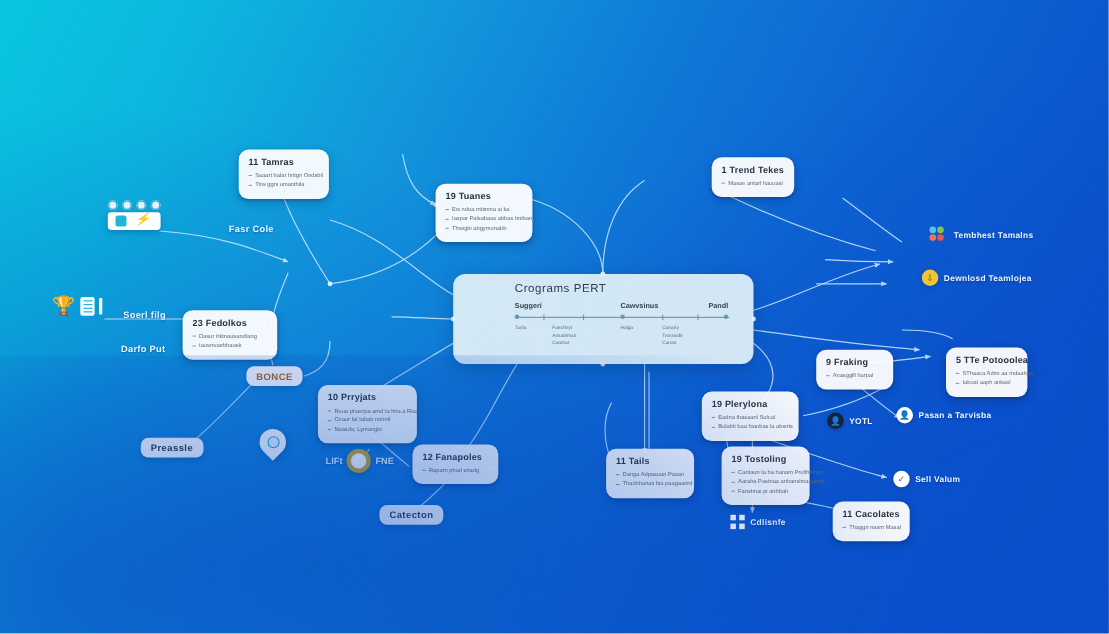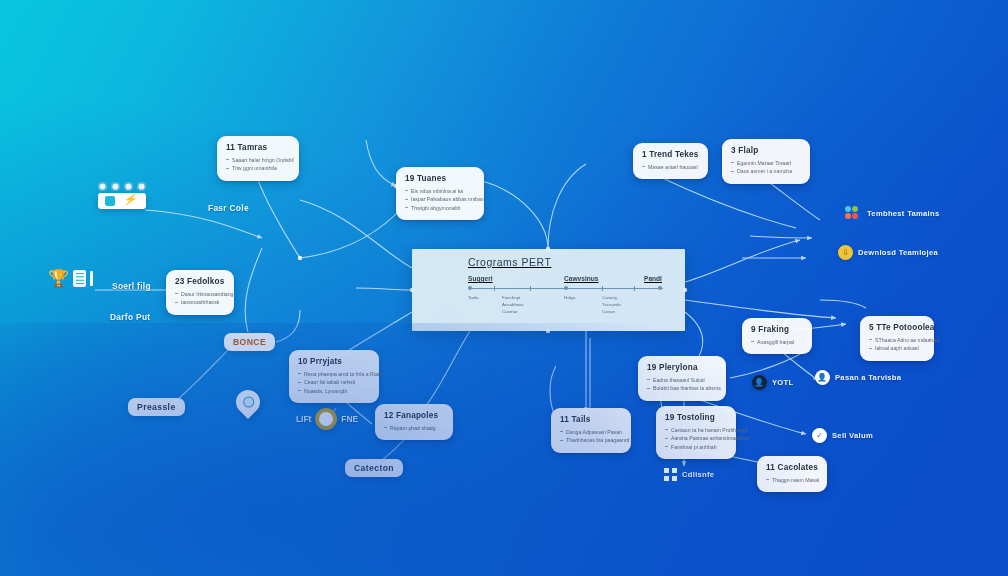--- a/index.html
+++ b/index.html
@@ -89,24 +89,23 @@
     text-shadow: 0 1px 2px rgba(2,30,80,0.4);
     white-space: nowrap;
   }
 
   
   #panel {
     position: absolute;
     left: 412px; top: 249px;
     width: 273px; height: 82px;
     background: rgba(226,240,248,0.93);
-    border-radius: 1px;
+    border-radius: 11px;
     box-shadow: 0 5px 16px rgba(4,30,80,0.26);
     padding: 7px 22px 0 56px;
-    text-decoration: underline;
   }
   #panel .p-title {
     font-size: 10.5px;
     color: #2d3d4c;
     letter-spacing: 0.5px;
     filter: blur(0.42px);
     margin-bottom: 7px;
   }
   #panel .p-phases {
     position: relative;
@@ -360,33 +359,28 @@
     <div class="c-line">Triw ggni umanthila</div>
   </div>
 
   <div class="card" style="left:396px;top:167px;width:88px">
     <div class="c-title">19 Tuanes</div>
     <div class="c-line">Eis ndua mbinina ai ka</div>
     <div class="c-line">Iaspar Palsabaus abbas tmiban</div>
     <div class="c-line">Thwigbi abgymonabb</div>
   </div>
 
-  <div class="card" style="left:633px;top:143px;width:75px">
+  <div class="card" style="left:647px;top:143px;width:75px">
     <div class="c-title">1  Trend Tekes</div>
     <div class="c-line">Masae antarl hauoasl</div>
   </div>
 
-  <div class="card" style="left:722px;top:139px;width:88px">
-    <div class="c-title">3  Flalp</div>
-    <div class="c-line">Egannin Maraar Tinaarl</div>
-    <div class="c-line">Daus anmer i a namcha</div>
-  </div>
-
-
-  <div class="card" style="left:166px;top:270px;width:68px">
+
+
+  <div class="card" style="left:166px;top:282px;width:86px">
     <div class="c-title">23 Fedolkos</div>
     <div class="c-line">Dasur Irktnausandtang</div>
     <div class="c-line">taosmoarbhaosk</div>
   </div>
 
 
   <div class="card" style="left:289px;top:350px;width:90px">
     <div class="c-title">10 Prryjats</div>
     <div class="c-line">Reua phaerpa amd ta hrla a Riadd</div>
     <div class="c-line">Ceaur fal tabab nehntl</div>

